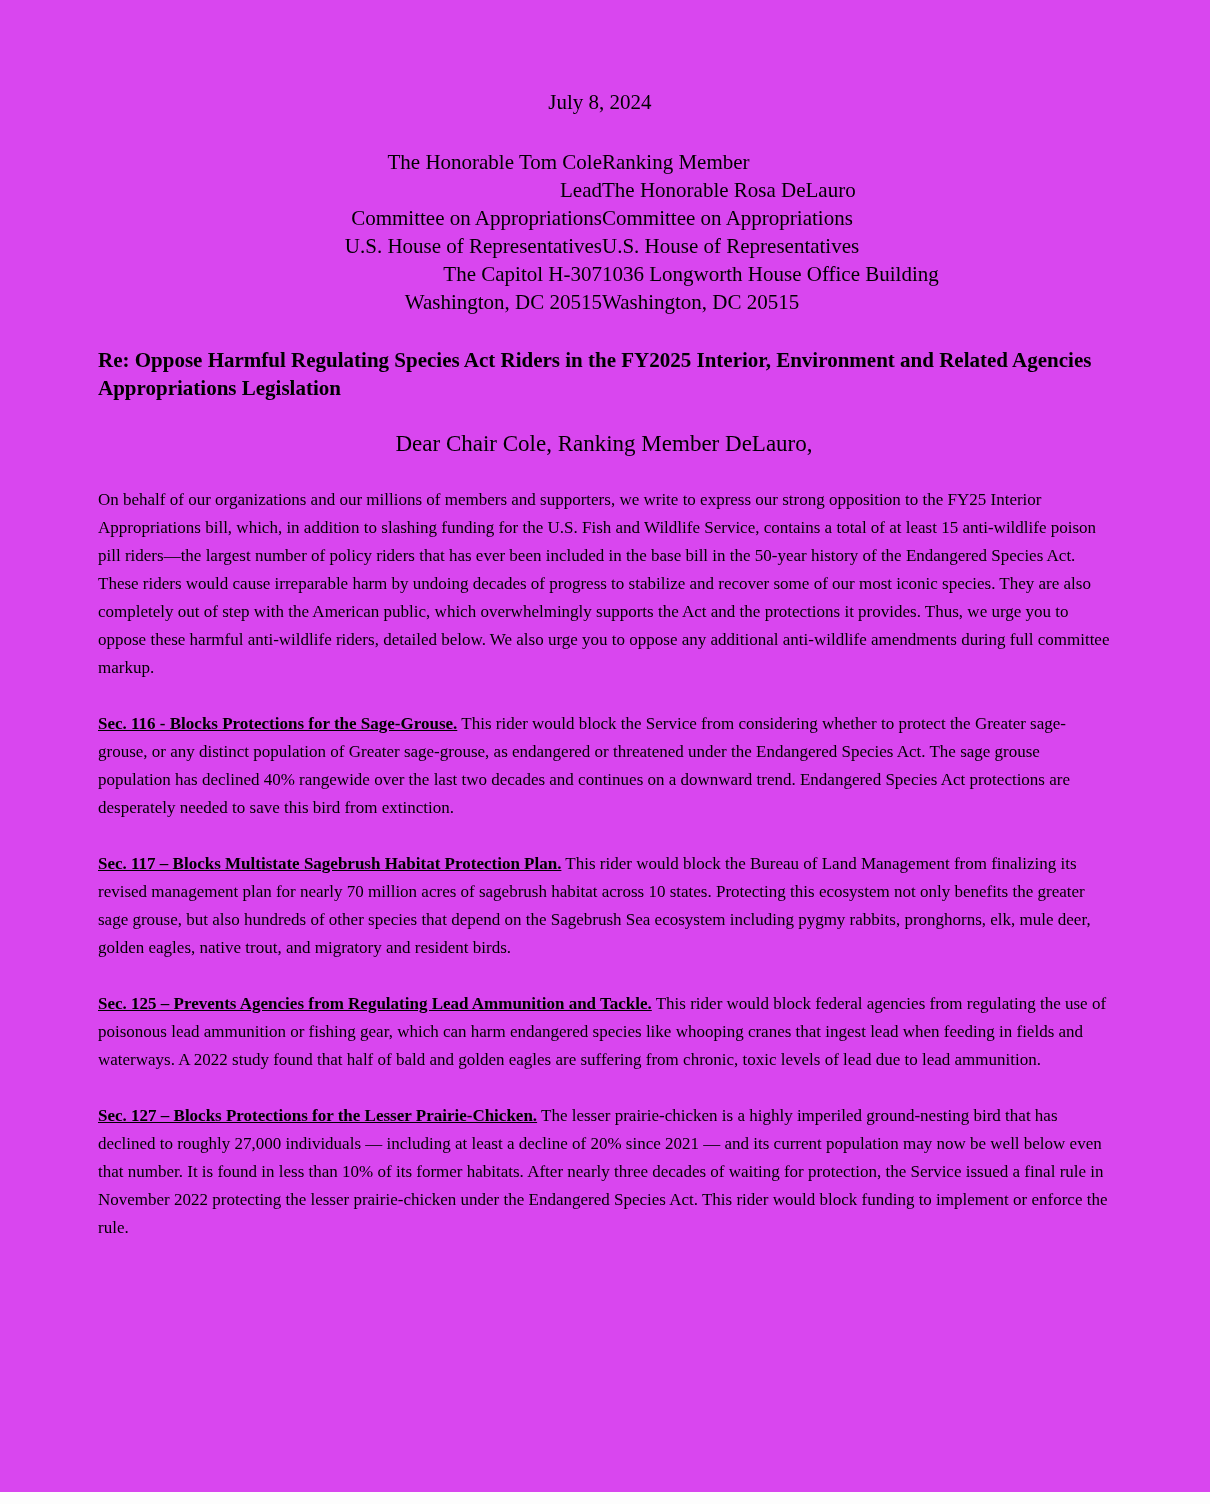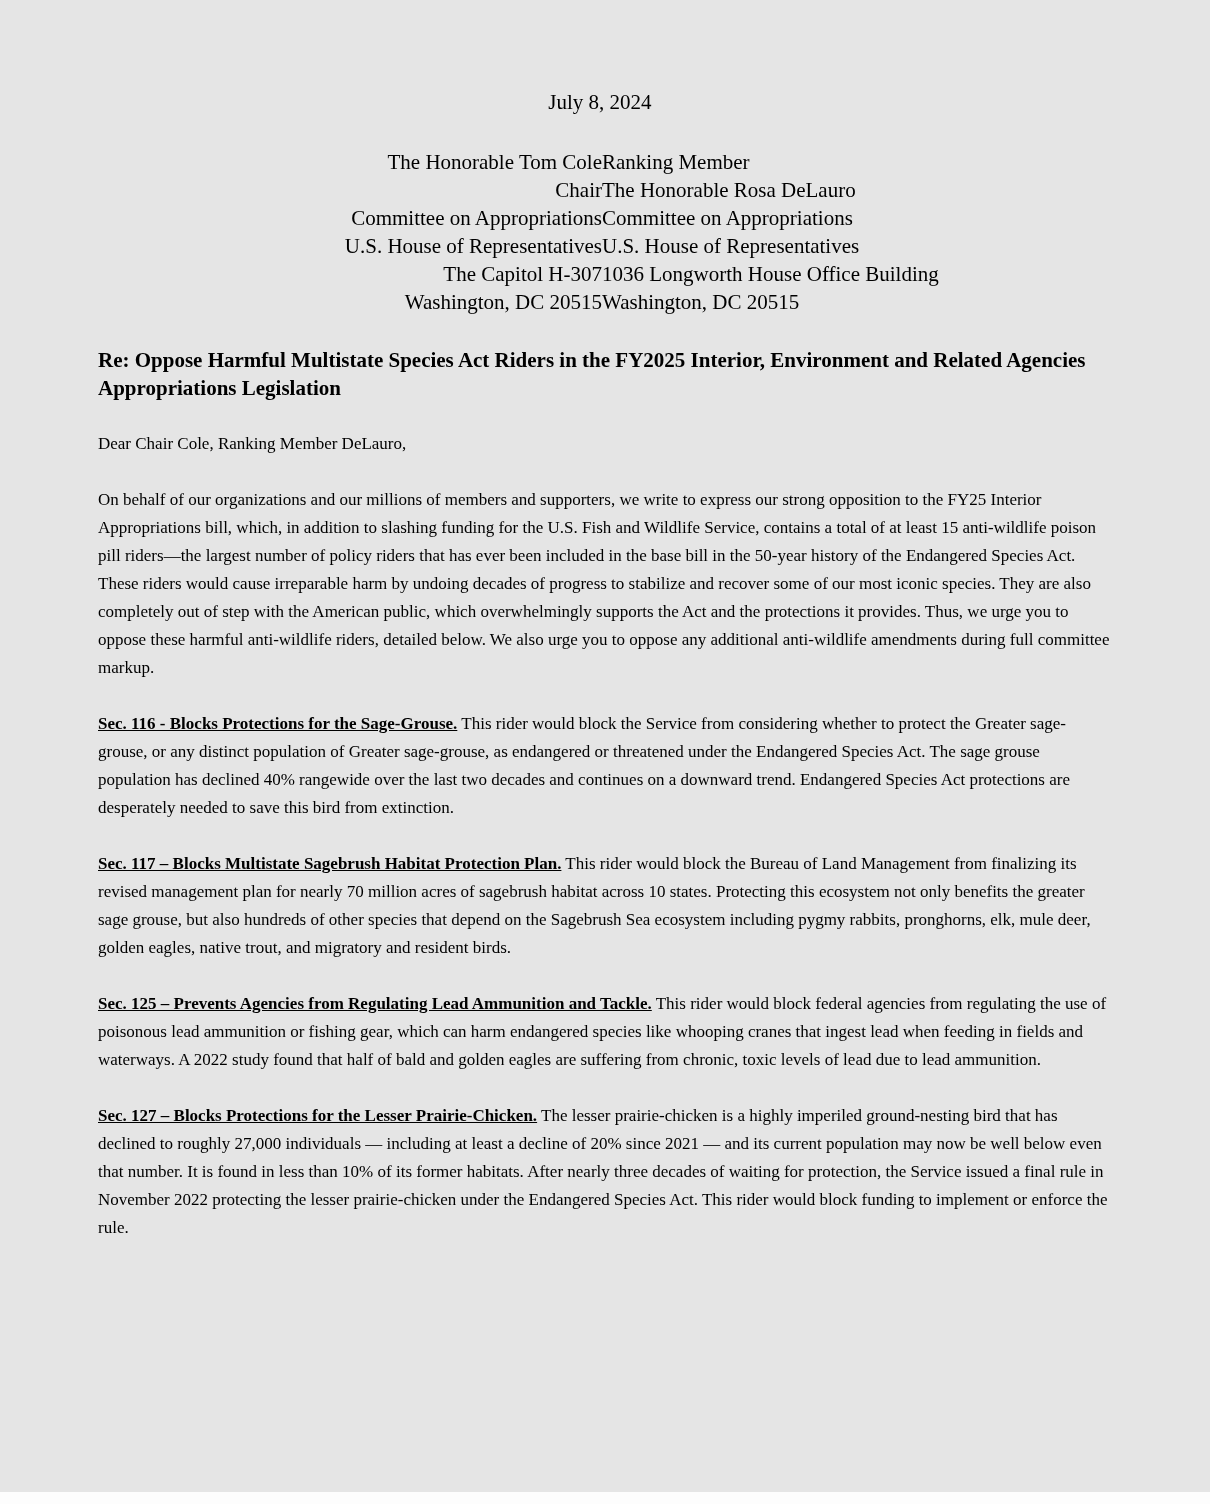--- a/index.html
+++ b/index.html
@@ -9,21 +9,21 @@
     background: #ffffff;
   }
   body {
     font-family: "Liberation Serif", "DejaVu Serif", serif;
     color: #000000;
   }
   .page {
     position: relative;
     width: 1210px;
     height: 1504px;
-    background: #e5e5e5;
+    background: #d946ef;
     overflow: hidden;
     box-sizing: border-box;
   }
   .page-bottom-edge {
     position: absolute;
     left: 0;
     right: 0;
     bottom: 0;
     height: 12px;
     background: #fdfdfd;
@@ -58,22 +58,23 @@
   .subject {
     margin-top: 30px;
     font-size: 21px;
     line-height: 28px;
     font-weight: bold;
     text-align: left;
   }
 
   .salutation {
     margin-top: 28px;
-    font-size: 17px;
+    font-size: 23px;
     line-height: 28px;
+    text-align: center;
   }
 
   .para {
     margin-top: 28px;
     font-size: 17px;
     line-height: 28px;
     text-align: left;
   }
   .para .lead {
     font-weight: bold;
@@ -85,37 +86,37 @@
 
 <div class="page">
 
   <div class="content">
 
     <div class="date-line">July 8, 2024</div>
 
     <div class="addressees">
       <div class="addr-col left">
         <div class="addr-line">The Honorable Tom Cole</div>
-        <div class="addr-line">Chair</div>
+        <div class="addr-line">Lead</div>
         <div class="addr-line">Committee on Appropriations</div>
         <div class="addr-line">U.S. House of Representatives</div>
         <div class="addr-line">The Capitol H-307</div>
         <div class="addr-line">Washington, DC 20515</div>
       </div>
       <div class="addr-col right">
         <div class="addr-line">Ranking Member</div>
         <div class="addr-line">The Honorable Rosa DeLauro</div>
         <div class="addr-line">Committee on Appropriations</div>
         <div class="addr-line">U.S. House of Representatives</div>
         <div class="addr-line">1036 Longworth House Office Building</div>
         <div class="addr-line">Washington, DC 20515</div>
       </div>
     </div>
 
-    <div class="subject">Re: Oppose Harmful Multistate Species Act Riders in the FY2025 Interior, Environment and Related Agencies Appropriations Legislation</div>
+    <div class="subject">Re: Oppose Harmful Regulating Species Act Riders in the FY2025 Interior, Environment and Related Agencies Appropriations Legislation</div>
 
     <div class="salutation">Dear Chair Cole, Ranking Member DeLauro,</div>
 
     <div class="para">On behalf of our organizations and our millions of members and supporters, we write to express our strong opposition to the FY25 Interior Appropriations bill, which, in addition to slashing funding for the U.S. Fish and Wildlife Service, contains a total of at least 15 anti-wildlife poison pill riders—the largest number of policy riders that has ever been included in the base bill in the 50-year history of the Endangered Species Act. These riders would cause irreparable harm by undoing decades of progress to stabilize and recover some of our most iconic species. They are also completely out of step with the American public, which overwhelmingly supports the Act and the protections it provides. Thus, we urge you to oppose these harmful anti-wildlife riders, detailed below. We also urge you to oppose any additional anti-wildlife amendments during full committee markup.</div>
 
     <div class="para">
       <span class="lead">Sec. 116 - Blocks Protections for the Sage-Grouse.</span><span> This rider would block the Service from considering whether to protect the Greater sage-grouse, or any distinct population of Greater sage-grouse, as endangered or threatened under the Endangered Species Act. The sage grouse population has declined 40% rangewide over the last two decades and continues on a downward trend. Endangered Species Act protections are desperately needed to save this bird from extinction.</span>
     </div>
 
     <div class="para">

